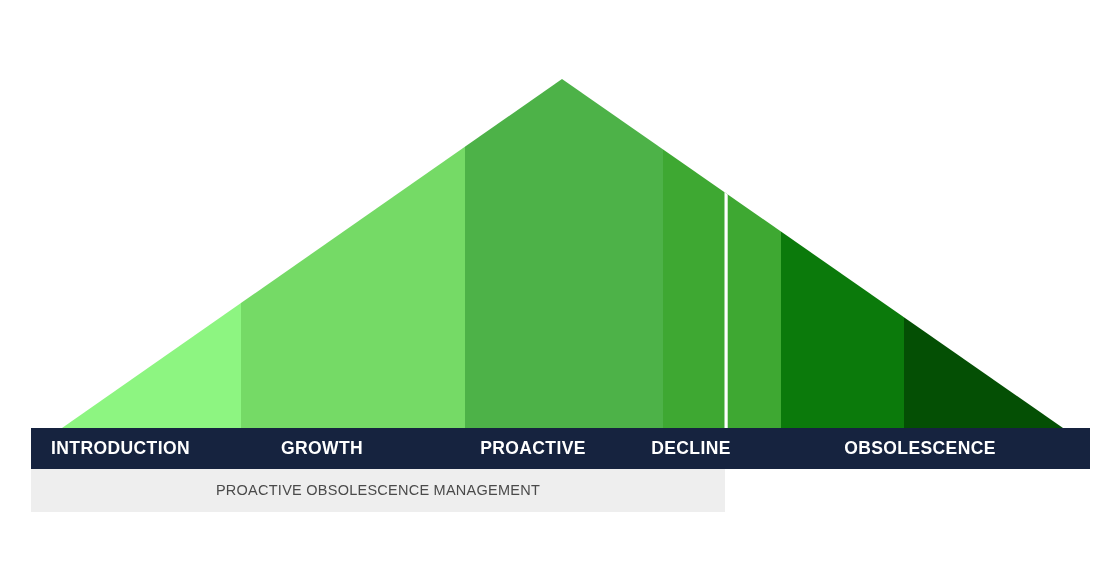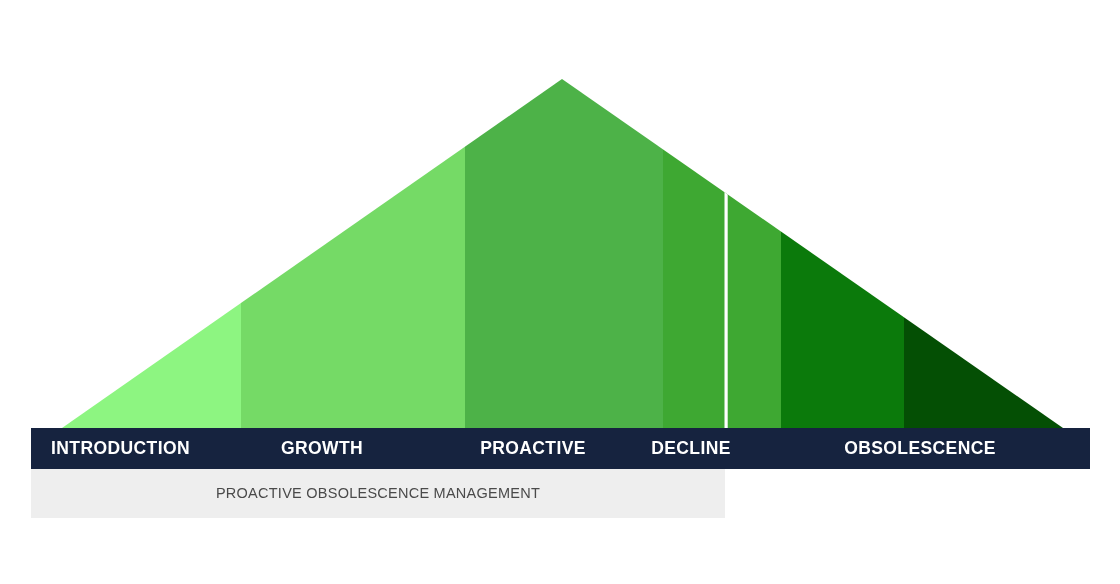--- a/index.html
+++ b/index.html
@@ -59,21 +59,21 @@
     white-space: nowrap;
     line-height: 1;
   }
 
   
   .mgmt-bar {
     position: absolute;
     left: 31px;
     top: 469px;
     width: 1059px;
-    height: 49px;
+    height: 43px;
     display: flex;
     flex-direction: row;
     align-items: stretch;
   }
   .mgmt-cell {
     background: #eeeeee;
     display: flex;
     align-items: center;
     justify-content: center;
     box-sizing: border-box;

